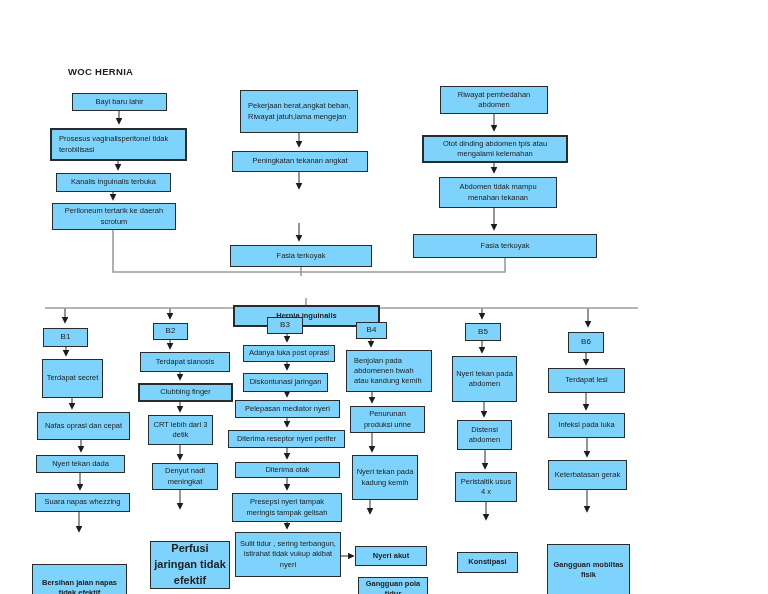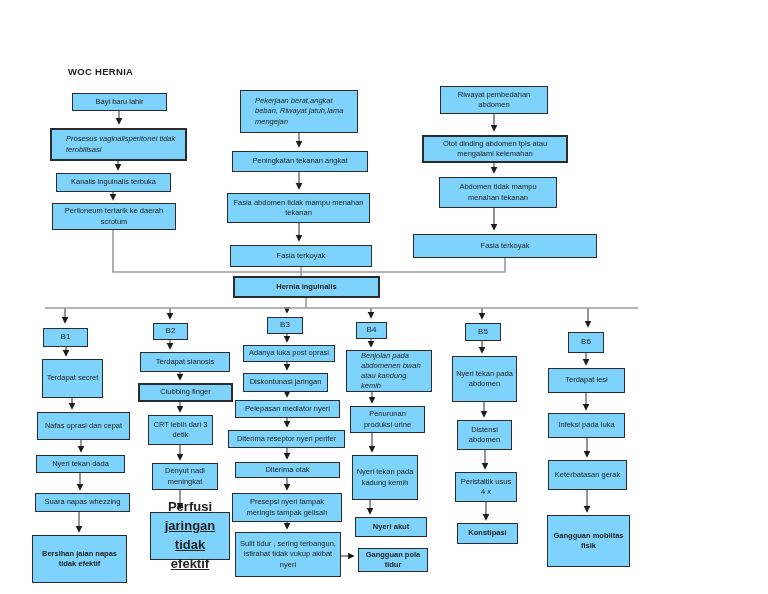--- a/index.html
+++ b/index.html
@@ -15,23 +15,23 @@
     position:absolute;font-size:9.5px;font-weight:600;letter-spacing:.3px;color:#222;
   }
   .node{
     position:absolute;box-sizing:border-box;background:#7dd3fc;
     border:1.2px solid #2b2b2b;
     display:flex;align-items:center;justify-content:center;
     text-align:center;font-size:7.5px;line-height:1.35;color:#222;
     padding:1px 3px;z-index:2;
   }
   .node.b2x{border-width:2px;}
-  .node.la{justify-content:flex-start;text-align:left;padding-left:14px;font-style:italic;}
-  .node.bold{font-weight:700;}
-  .node.big{font-size:13px;line-height:1.45;text-decoration:underline;}
+  .node.la{justify-content:flex-start;text-align:left;padding-left:7px;}
+  .node.bold{font-weight:700;margin-top:29px;}
+  .node.big{font-size:11px;line-height:1.45;}
   .node.blabel{font-size:8px;}
 </style>
 </head>
 <body>
 
 <div id="stage">
 
   <svg class="wires" width="768" height="594" viewBox="0 0 768 594">
     <defs>
       <marker id="ah" markerWidth="7" markerHeight="7" refX="4.5" refY="3" orient="auto">
@@ -107,21 +107,20 @@
 
   <div class="title" style="left:68px;top:66px">WOC HERNIA</div>
 
   <div class="node" style="left:72px;top:93px;width:95px;height:18px">Bayi baru lahir</div>
   <div class="node la b2x" style="left:50px;top:128px;width:137px;height:33px">Prosesus vaginalisperitonei tidak terobilisasi</div>
   <div class="node" style="left:56px;top:173px;width:115px;height:19px">Kanalis inguinalis terbuka</div>
   <div class="node" style="left:52px;top:203px;width:124px;height:27px">Periloneum tertarik ke daerah scrotum</div>
 
   <div class="node la" style="left:240px;top:90px;width:118px;height:43px">Pekerjaan berat,angkat beban, Riwayat jatuh,lama mengejan</div>
   <div class="node" style="left:232px;top:151px;width:136px;height:21px">Peningkatan tekanan angkat</div>
-  <div class="node" style="left:227px;top:193px;width:143px;height:30px">Fasia abdomen tidak mampu menahan tekanan</div>
   <div class="node" style="left:230px;top:245px;width:142px;height:22px">Fasia terkoyak</div>
 
   <div class="node" style="left:440px;top:86px;width:108px;height:28px">Riwayat pembedahan abdomen</div>
   <div class="node b2x" style="left:422px;top:135px;width:146px;height:28px">Otot dinding abdomen tpis atau mengalami kelemahan</div>
   <div class="node" style="left:439px;top:177px;width:118px;height:31px">Abdomen tidak mampu menahan tekanan</div>
   <div class="node" style="left:413px;top:234px;width:184px;height:24px">Fasia terkoyak</div>
 
   <div class="node bold b2x" style="left:233px;top:276px;width:147px;height:22px">Hernia inguinalis</div>
 
   <div class="node blabel" style="left:43px;top:328px;width:45px;height:19px">B1</div>

